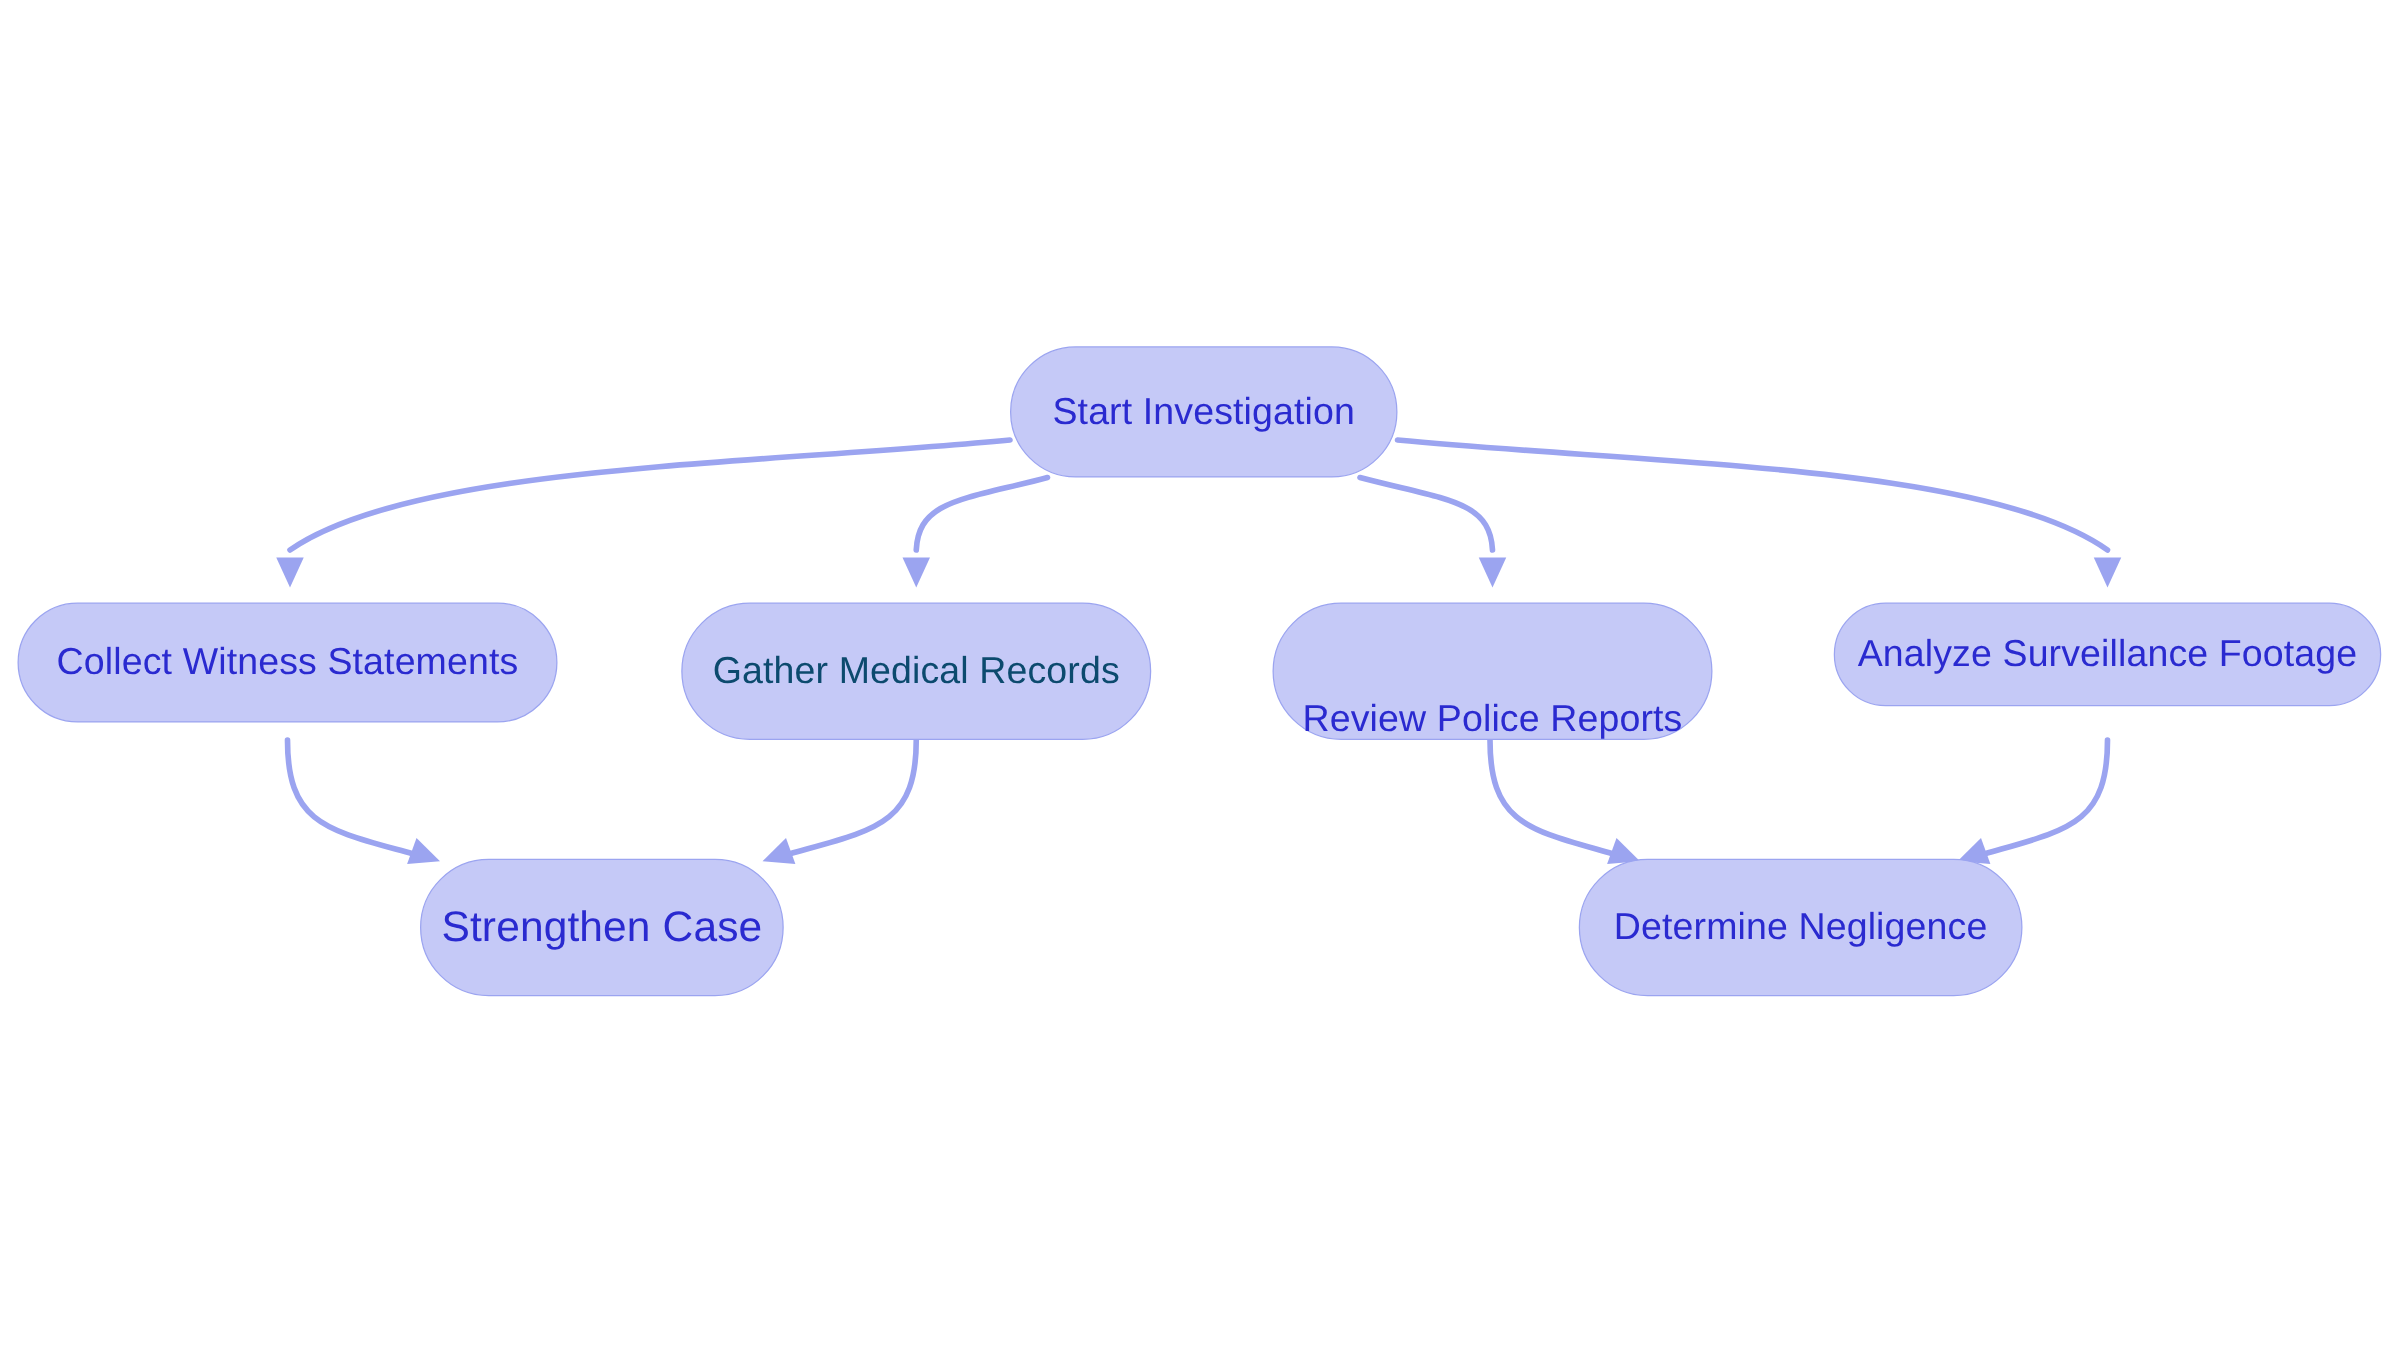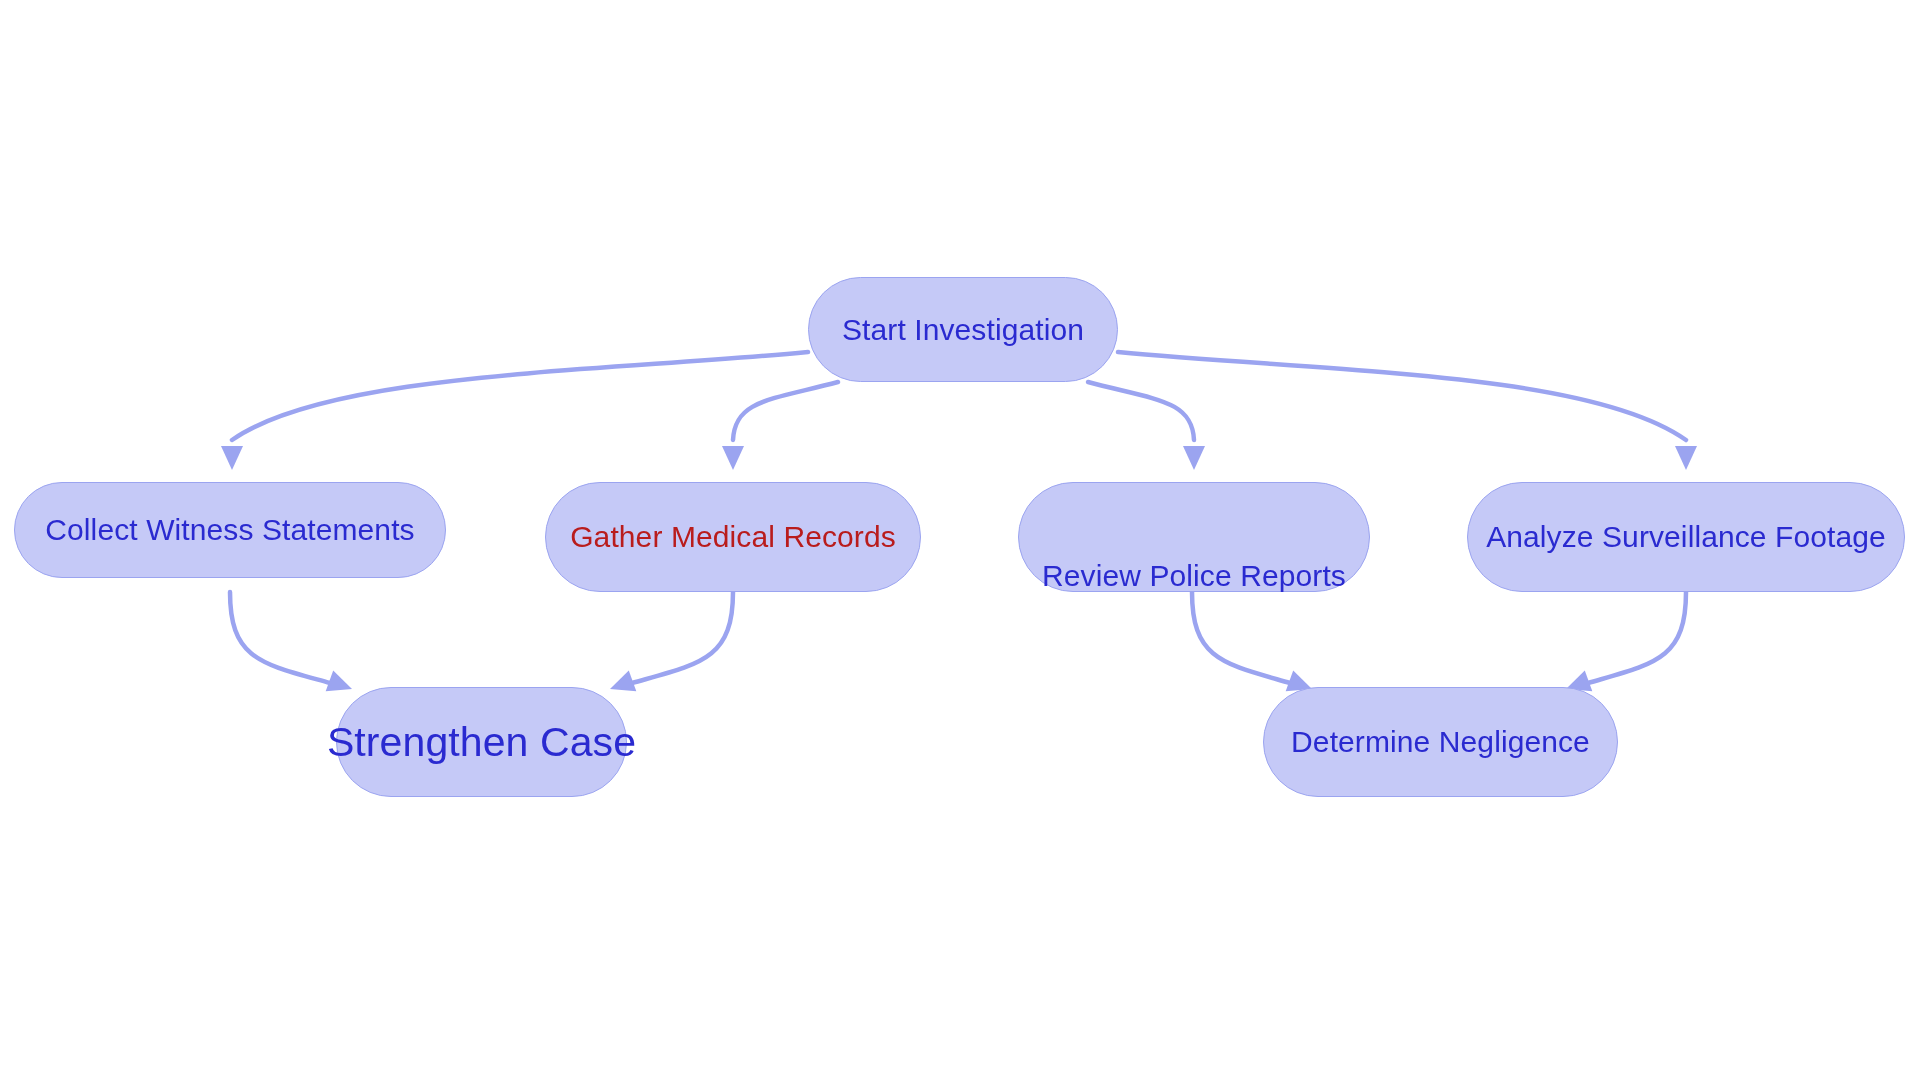--- a/index.html
+++ b/index.html
@@ -90,29 +90,29 @@
     </svg>
 
   <div id="node-layer">
       <div class="node" style="left: 808px; top: 277px; width: 310px; height: 105px; background: rgb(197, 201, 247); border-color: rgb(155, 164, 240); border-radius: 56px; font-size: 30px;">
         <span class="node-label" style="color: rgb(42, 42, 208);">Start Investigation</span>
       </div>
       <div class="node" style="left: 14px; top: 482px; width: 432px; height: 96px; background: rgb(197, 201, 247); border-color: rgb(155, 164, 240); border-radius: 56px; font-size: 30px;">
         <span class="node-label" style="color: rgb(42, 42, 208);">Collect Witness Statements</span>
       </div>
       <div class="node" style="left: 545px; top: 482px; width: 376px; height: 110px; background: rgb(197, 201, 247); border-color: rgb(155, 164, 240); border-radius: 56px; font-size: 30px;">
-        <span class="node-label" style="color: #b91c1c;">Gather Medical Records</span>
+        <span class="node-label" style="color: #0c4a6e;">Gather Medical Records</span>
       </div>
       <div class="node" style="left: 1018px; top: 482px; width: 352px; height: 110px; background: rgb(197, 201, 247); border-color: rgb(155, 164, 240); border-radius: 56px; font-size: 30px; align-items: flex-end;">
         <span class="node-label" style="color: rgb(42, 42, 208);">Review Police Reports</span>
       </div>
-      <div class="node" style="left: 1467px; top: 482px; width: 438px; height: 110px; background: rgb(197, 201, 247); border-color: rgb(155, 164, 240); border-radius: 56px; font-size: 30px;">
+      <div class="node" style="left: 1467px; top: 482px; width: 438px; height: 83px; background: rgb(197, 201, 247); border-color: rgb(155, 164, 240); border-radius: 56px; font-size: 30px;">
         <span class="node-label" style="color: rgb(42, 42, 208);">Analyze Surveillance Footage</span>
       </div>
-      <div class="node" style="left: 336px; top: 687px; width: 291px; height: 110px; background: rgb(197, 201, 247); border-color: rgb(155, 164, 240); border-radius: 56px; font-size: 41px;">
+      <div class="node" style="left: 336px; top: 687px; width: 291px; height: 110px; background: rgb(197, 201, 247); border-color: rgb(155, 164, 240); border-radius: 56px; font-size: 34px;">
         <span class="node-label" style="color: rgb(42, 42, 208);">Strengthen Case</span>
       </div>
       <div class="node" style="left: 1263px; top: 687px; width: 355px; height: 110px; background: rgb(197, 201, 247); border-color: rgb(155, 164, 240); border-radius: 56px; font-size: 30px;">
         <span class="node-label" style="color: rgb(42, 42, 208);">Determine Negligence</span>
       </div>
     </div>
 
 </div>
 
 </body></html>

